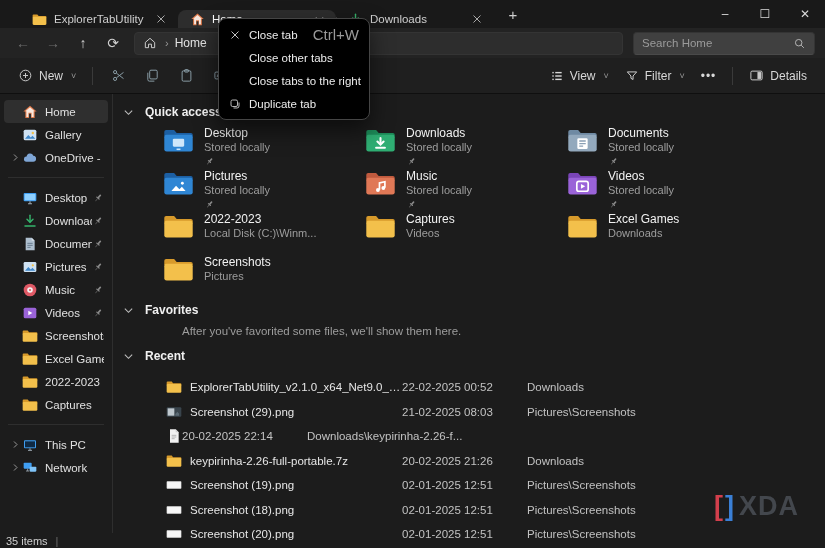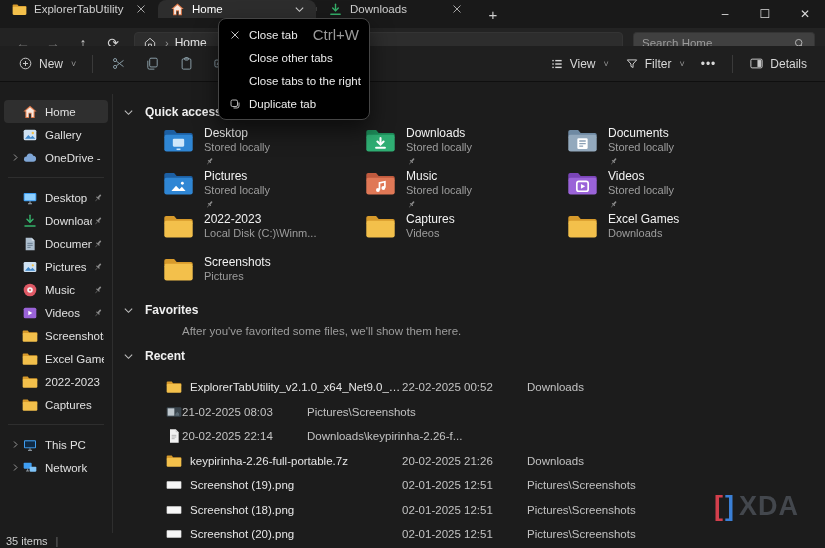--- a/index.html
+++ b/index.html
@@ -2,21 +2,21 @@
 <html><head>
 <meta charset="utf-8">
 <style>
   * { margin:0; padding:0; box-sizing:border-box; }
   html,body { width:825px; height:548px; overflow:hidden; background:#1c1c1c;
     font-family:"Liberation Sans","DejaVu Sans",sans-serif; color:#e8e8e8; font-size:12px; }
   .window { position:relative; width:825px; height:548px; background:#1c1c1c; overflow:hidden; }
 
   
   .titlebar { position:absolute; top:0; left:0; right:0; height:28px; background:#191919; display:flex; align-items:stretch; }
-  .tabs { display:flex; align-items:flex-start; padding-left:0; }
+  .tabs { display:flex; align-items:flex-end; padding-left:20px; }
   .tab { display:flex; align-items:center; gap:7px; padding:0 8px 0 12px; min-width:158px; max-width:172px;
          color:#cfcfcf; position:relative; cursor:default; }
   .tab:not(.active):not(:first-child)::before { content:""; position:absolute; left:0; top:7px; bottom:7px; width:1px; background:#3a3a3a; }
   .tab.active { background:#2d2d2d; border-radius:8px 8px 0 0; color:#ffffff; }
   .tab-icon { width:15px; height:15px; flex:0 0 auto; display:flex; align-items:center; }
   .tab-label { flex:1; overflow:hidden; white-space:nowrap; text-overflow:ellipsis; font-size:11.5px; }
   .tab-close, .tab-chev { width:18px; height:18px; border-radius:4px; display:flex; align-items:center; justify-content:center;
     color:#b9b9b9; font-size:12px; flex:0 0 auto; }
   .newtab-btn { width:26px; height:24px; margin:2px 0 0 6px; border-radius:4px; display:flex; align-items:center; justify-content:center;
     color:#cfcfcf; font-size:15px; }
@@ -28,21 +28,21 @@
   .nav-btn { width:26px; height:24px; display:flex; align-items:center; justify-content:center; border-radius:4px; color:#d0d0d0; font-size:14px; }
   .nav-btn.dim { color:#6d6d6d; }
   .addressbar { flex:1; height:23px; margin:0 6px 0 4px; background:#2d2d2d; border:1px solid #343434; border-radius:4px;
     display:flex; align-items:center; gap:6px; padding:0 8px; color:#e2e2e2; }
   .crumb-sep { color:#9a9a9a; font-size:11px; }
   .searchbox { width:182px; height:23px; background:#404040; border:1px solid #343434; border-bottom-color:#4a4a4a; border-radius:4px;
     display:flex; align-items:center; padding:0 8px; color:#9b9b9b; gap:6px; }
   .searchbox .ph { flex:1; font-size:11.5px; }
 
   
-  .commandbar { position:absolute; top:46px; left:0; right:0; height:36px; background:#1f1f1f; border-bottom:1px solid #0f0f0f;
+  .commandbar { position:absolute; top:58px; left:0; right:0; height:36px; background:#1f1f1f; border-bottom:1px solid #0f0f0f;
     display:flex; align-items:center; padding:0 10px; }
   .cmd-btn { display:flex; align-items:center; gap:6px; padding:0 8px; height:28px; border-radius:4px; color:#d8d8d8; font-size:12px; }
   .cmd-ico { width:24px; height:28px; display:flex; align-items:center; justify-content:center; margin:0 5px; color:#8fa3ad; }
   .cmd-divider { width:1px; height:18px; background:#3a3a3a; margin:0 8px; }
   .cmd-right { margin-left:auto; display:flex; align-items:center; }
   .chev-sm { font-size:9px; color:#9a9a9a; margin-left:2px; }
 
   
   .body { position:absolute; top:94px; left:0; right:0; bottom:0; display:flex; }
   .sidebar { width:113px; flex:0 0 auto; border-right:1px solid #2e2e2e; padding-top:6px; position:relative; }
@@ -732,20 +732,21 @@
             <span class="r-loc">Downloads</span>
           </div>
           <div class="r-row">
             <span class="r-icon">
               <svg viewBox="0 0 24 20" width="100%" height="100%">
                 <rect x="1" y="3" width="22" height="14" rx="1.5" fill="#39444c"></rect>
                 <rect x="2.5" y="4.5" width="10" height="11" fill="#bfc8ce"></rect>
                 <path d="M14 13l3-3.4 2.6 2.9v3h-5.6z" fill="#5b6a74"></path>
               </svg>
             </span>
+            <span class="r-name">Screenshot (29).png</span>
             <span class="r-date">21-02-2025 08:03</span>
             <span class="r-loc">Pictures\Screenshots</span>
           </div>
           <div class="r-row">
             <span class="r-icon">
               <svg viewBox="0 0 24 24" width="100%" height="100%">
                 <path d="M6 2h8.5L19 6.5V22H6z" fill="#f2f2f2"></path>
                 <path d="M14.5 2L19 6.5h-4.5z" fill="#cfcfcf"></path>
                 <path d="M8.5 11h7M8.5 13.5h7M8.5 16h4.5" stroke="#9a9a9a" stroke-width="1"></path>
               </svg>

